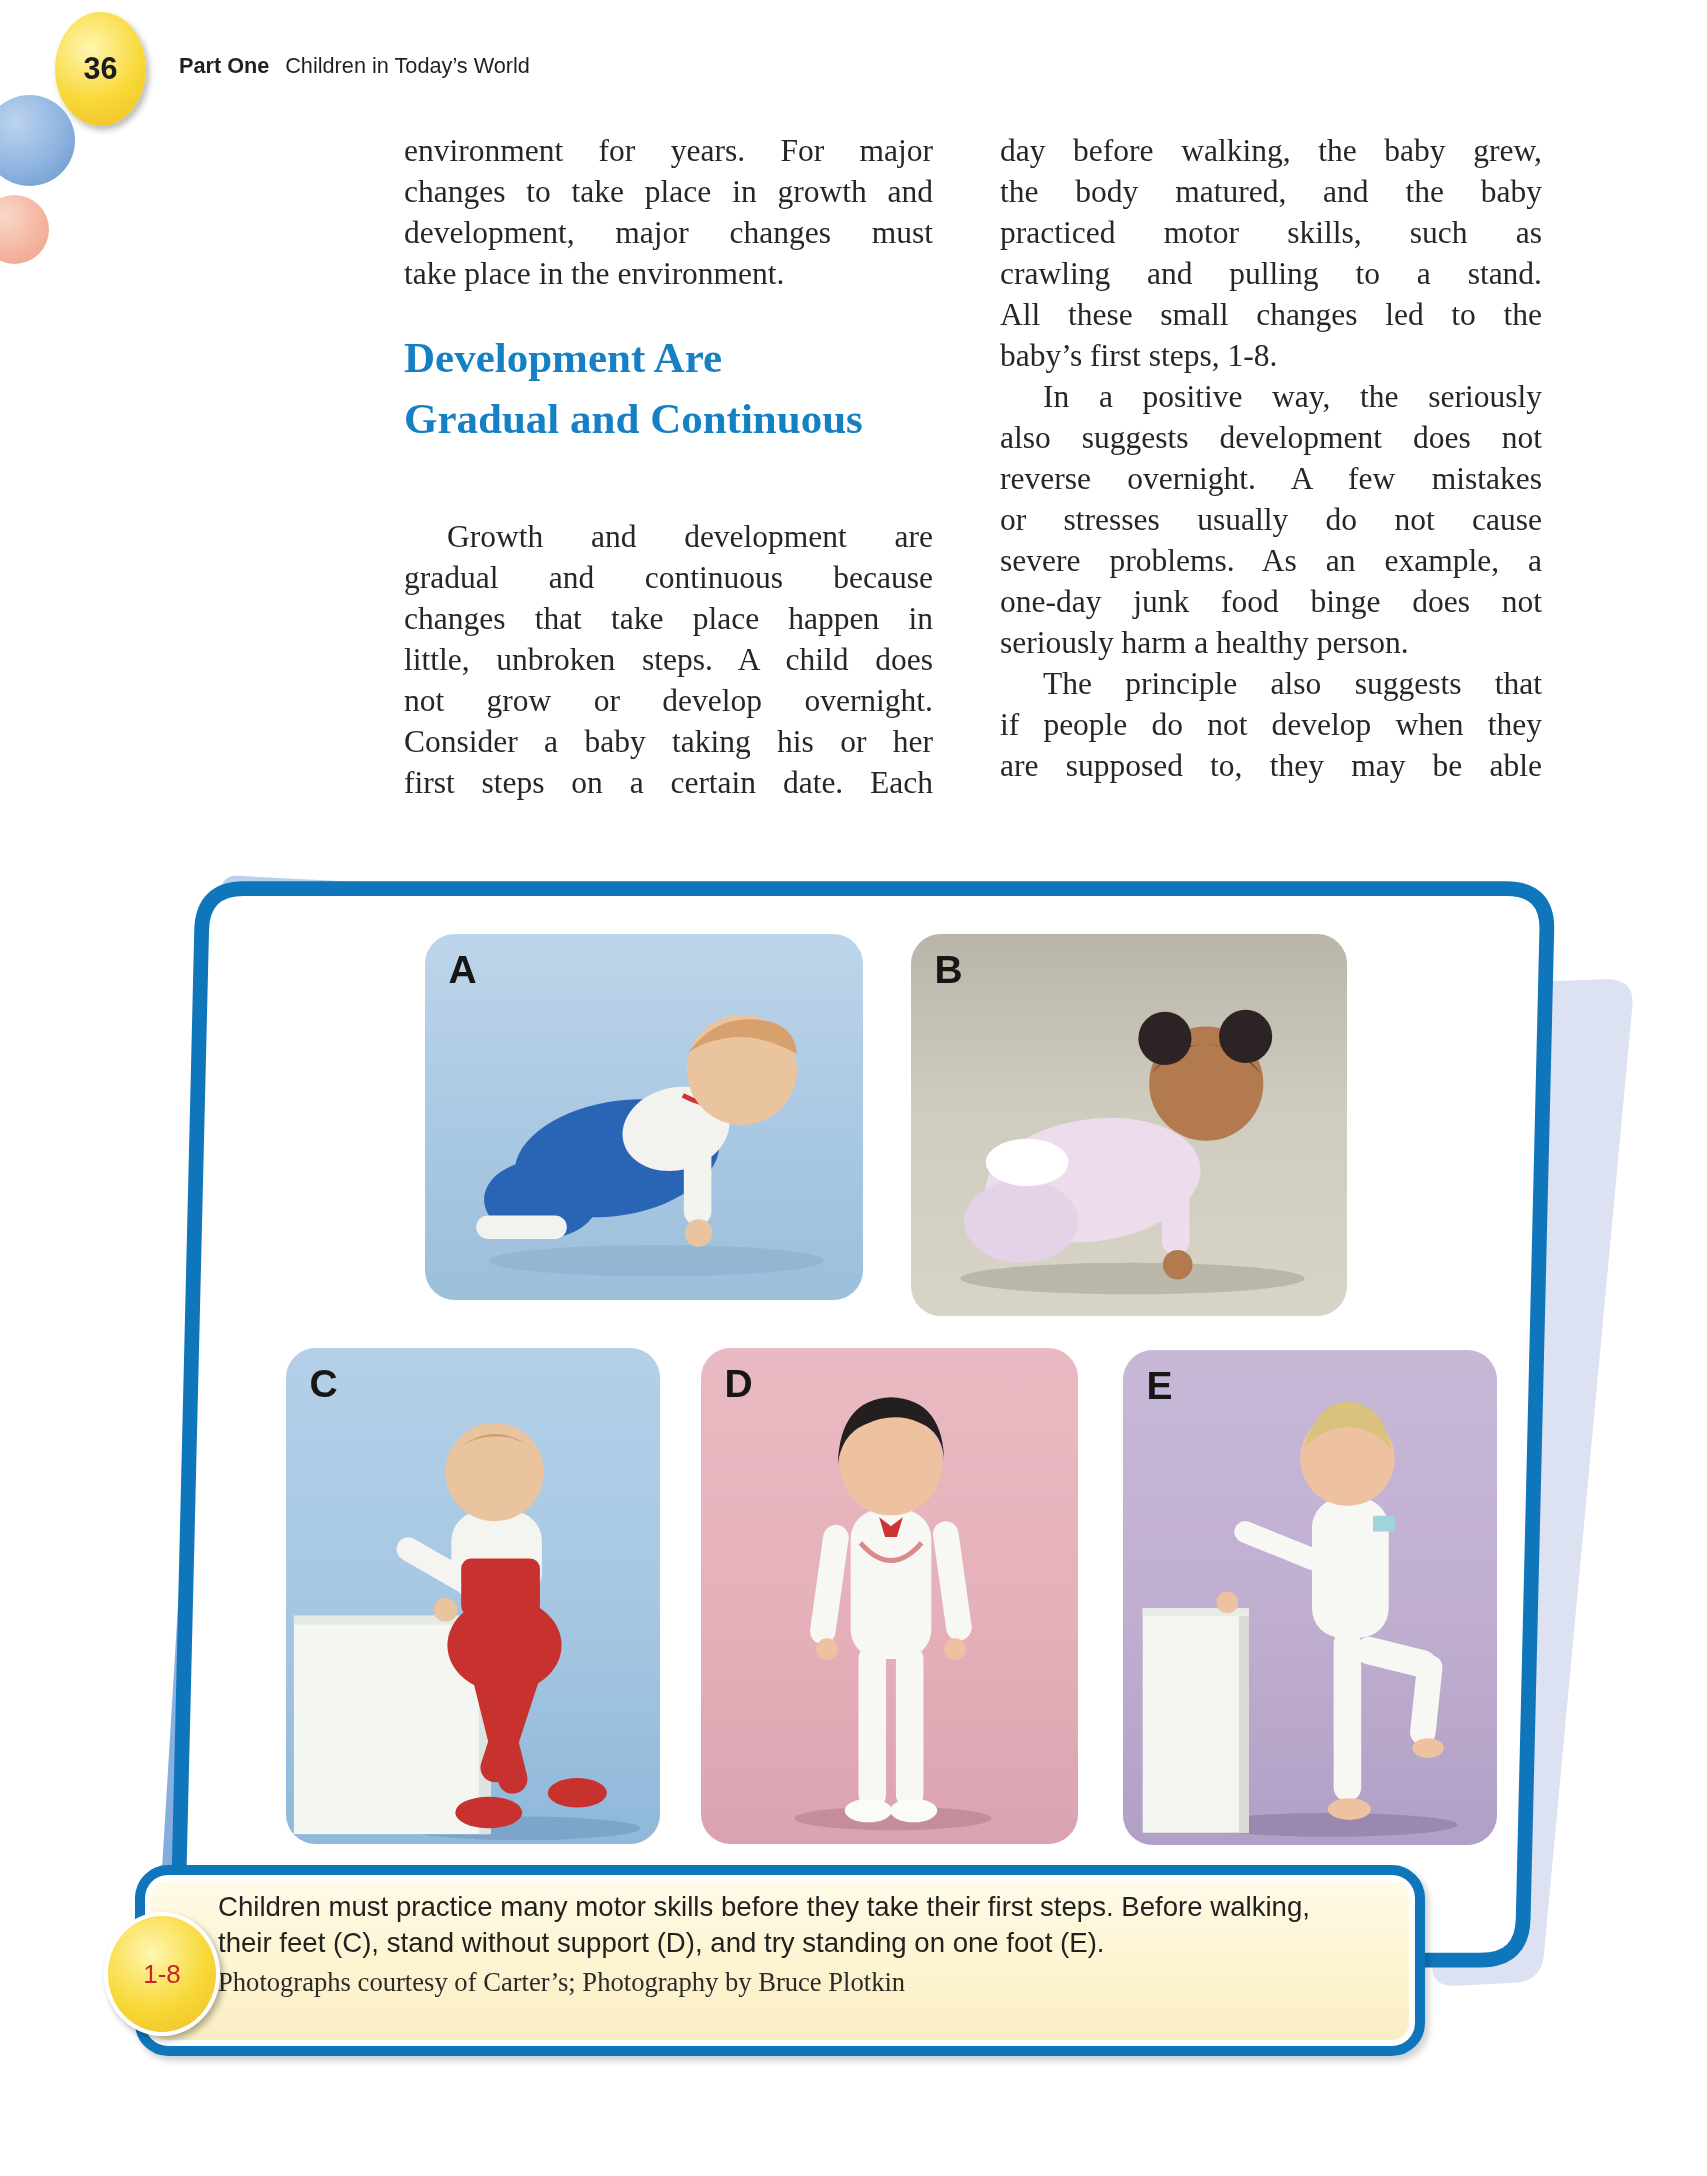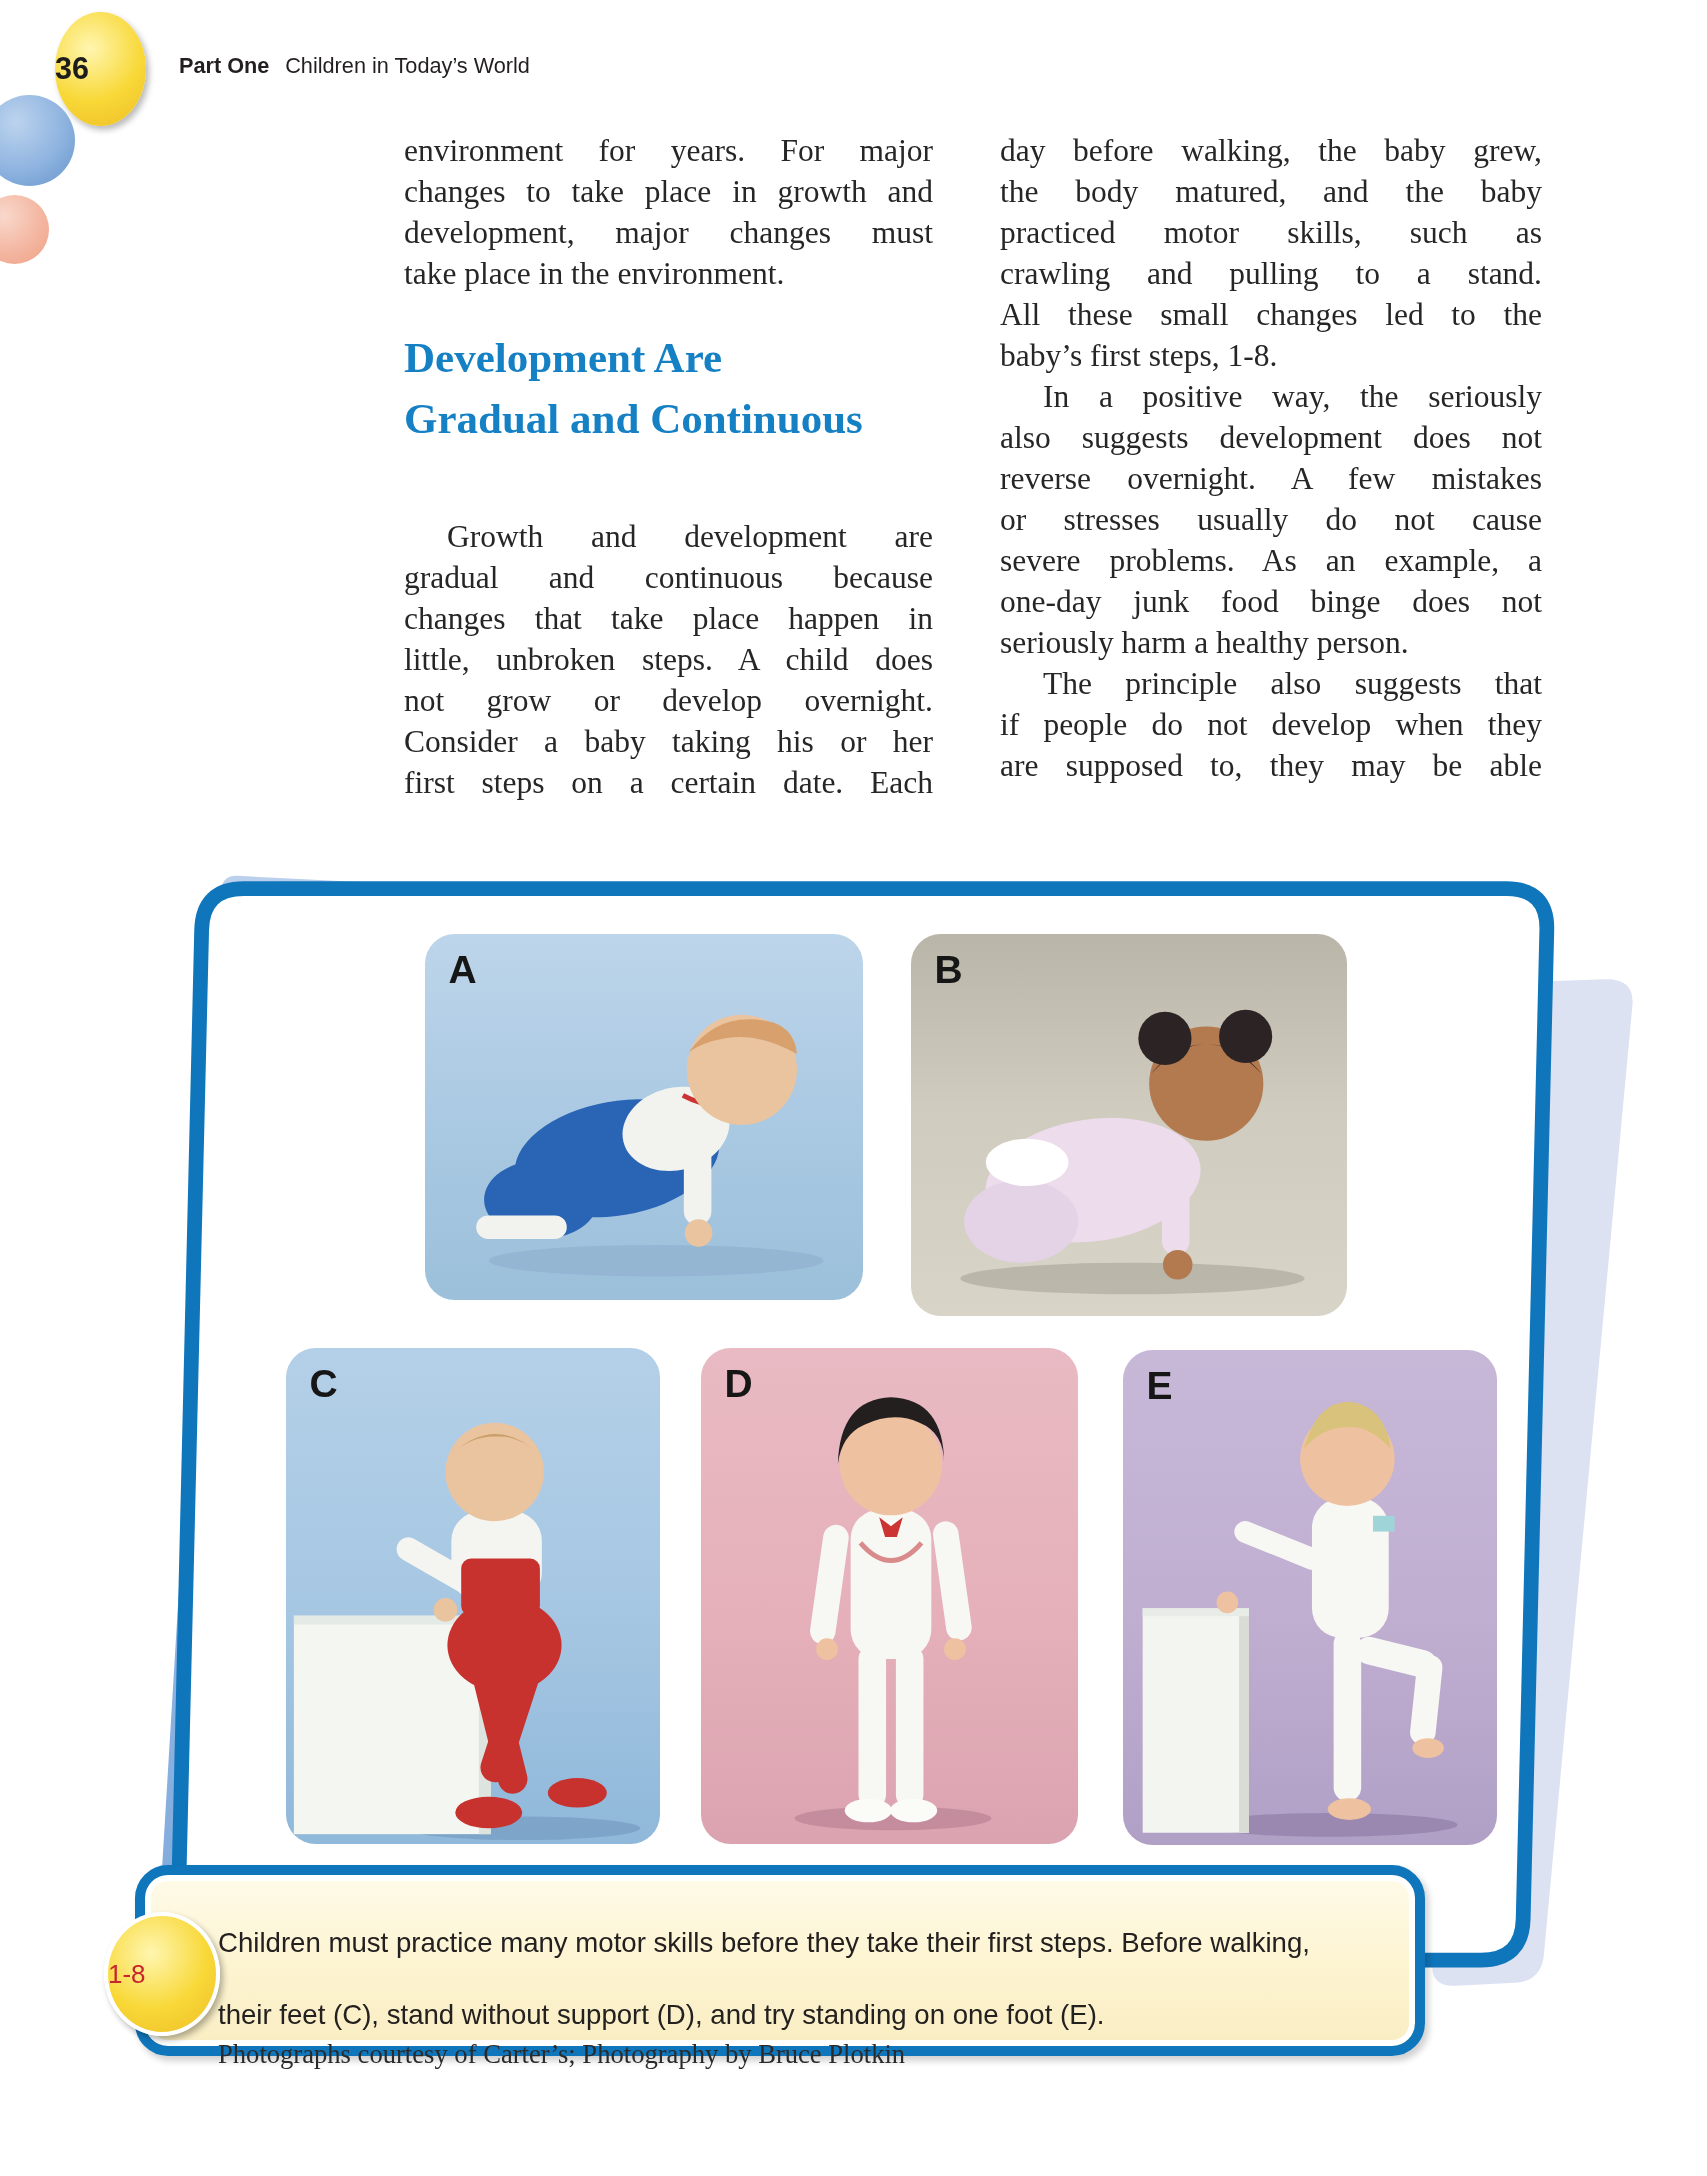--- a/index.html
+++ b/index.html
@@ -1,21 +1,21 @@
 <!DOCTYPE html>
 <html><head>
 <meta charset="utf-8">
 <style>
   html,body{margin:0;padding:0;background:#ffffff;}
   #page{position:relative;width:1707px;height:2176px;background:#ffffff;overflow:hidden;
         font-family:"Liberation Serif",serif;color:#262626;}
   .abs{position:absolute;}
 
   
-  .badge-circle{display:flex;align-items:center;border-radius:50%;}
+  .badge-circle{display:flex;align-items:center;justify-content:center;border-radius:50%;}
   #page-num{left:55px;top:11.8px;width:91px;height:114px;
      background:radial-gradient(circle at 38% 32%,#fff6b0 0%,#f8d837 55%,#eebd27 100%);
      box-shadow:3px 3.9px 5.9px rgba(0,0,0,.28);
      font-family:"Liberation Sans",sans-serif;font-weight:bold;font-size:30.5px;color:#1c1c1c;}
   #deco-blue{left:-15.8px;top:95px;width:91px;height:91px;border-radius:50%;
      background:radial-gradient(circle at 35% 30%,#bcd3ee 0%,#8fb4e0 55%,#6494ca 100%);}
   #deco-pink{left:-19.7px;top:195px;width:69px;height:69px;border-radius:50%;
      background:radial-gradient(circle at 35% 30%,#f9d8cb 0%,#f3b49e 60%,#eea184 100%);}
   #running-head{left:179px;top:53px;font-family:"Liberation Sans",sans-serif;font-size:21.7px;color:#231f20;white-space:nowrap;text-align:right;}
   #running-head b{margin-right:15.8px;}
@@ -45,21 +45,21 @@
   #photo-d{left:701px;top:1348px;width:377px;height:496px;background:linear-gradient(180deg,#e9bac3 0%,#e5b0ba 55%,#dba3b0 100%);}
   #photo-e{left:1123px;top:1350px;width:374px;height:495px;background:linear-gradient(180deg,#c8b8d8 0%,#bfaed0 55%,#b1a0c6 100%);}
 
   
   #caption-box{left:135px;top:1865px;width:1290px;height:191px;z-index:4;
      border:10.8px solid #0f76bc;border-radius:33px;box-sizing:border-box;
      background:linear-gradient(180deg,#fefbe9 0%,#fdf4d2 50%,#f9edc2 100%);
      box-shadow:inset 0 0 0 5.9px #ffffff, 3.9px 4.9px 6.9px rgba(0,0,0,.18);}
   #caption-text{position:absolute;left:73px;top:13.8px;width:1172px;
      font-family:"Liberation Sans",sans-serif;font-size:27.6px;line-height:36px;color:#232020;}
-  #caption-text .cline{white-space:nowrap;margin-top:36px;}
+  #caption-text .cline{white-space:nowrap;}
   #caption-credit{margin-top:3px;font-family:"Liberation Serif",serif;font-size:26.6px;color:#2a2a2a;white-space:nowrap;}
   #fig-badge{left:104px;top:1912px;width:116px;height:124px;z-index:6;border-radius:50%;
      background:radial-gradient(circle at 40% 32%,#fff6b0 0%,#f8d837 55%,#eebd27 100%);
      border:4.9px solid #ffffff;box-sizing:border-box;
      box-shadow:3px 3.9px 5.9px rgba(0,0,0,.30);
      font-family:"Liberation Sans",sans-serif;font-weight:normal;font-size:26px;color:#c9252c;}
 </style>
 </head>
 <body>
 

